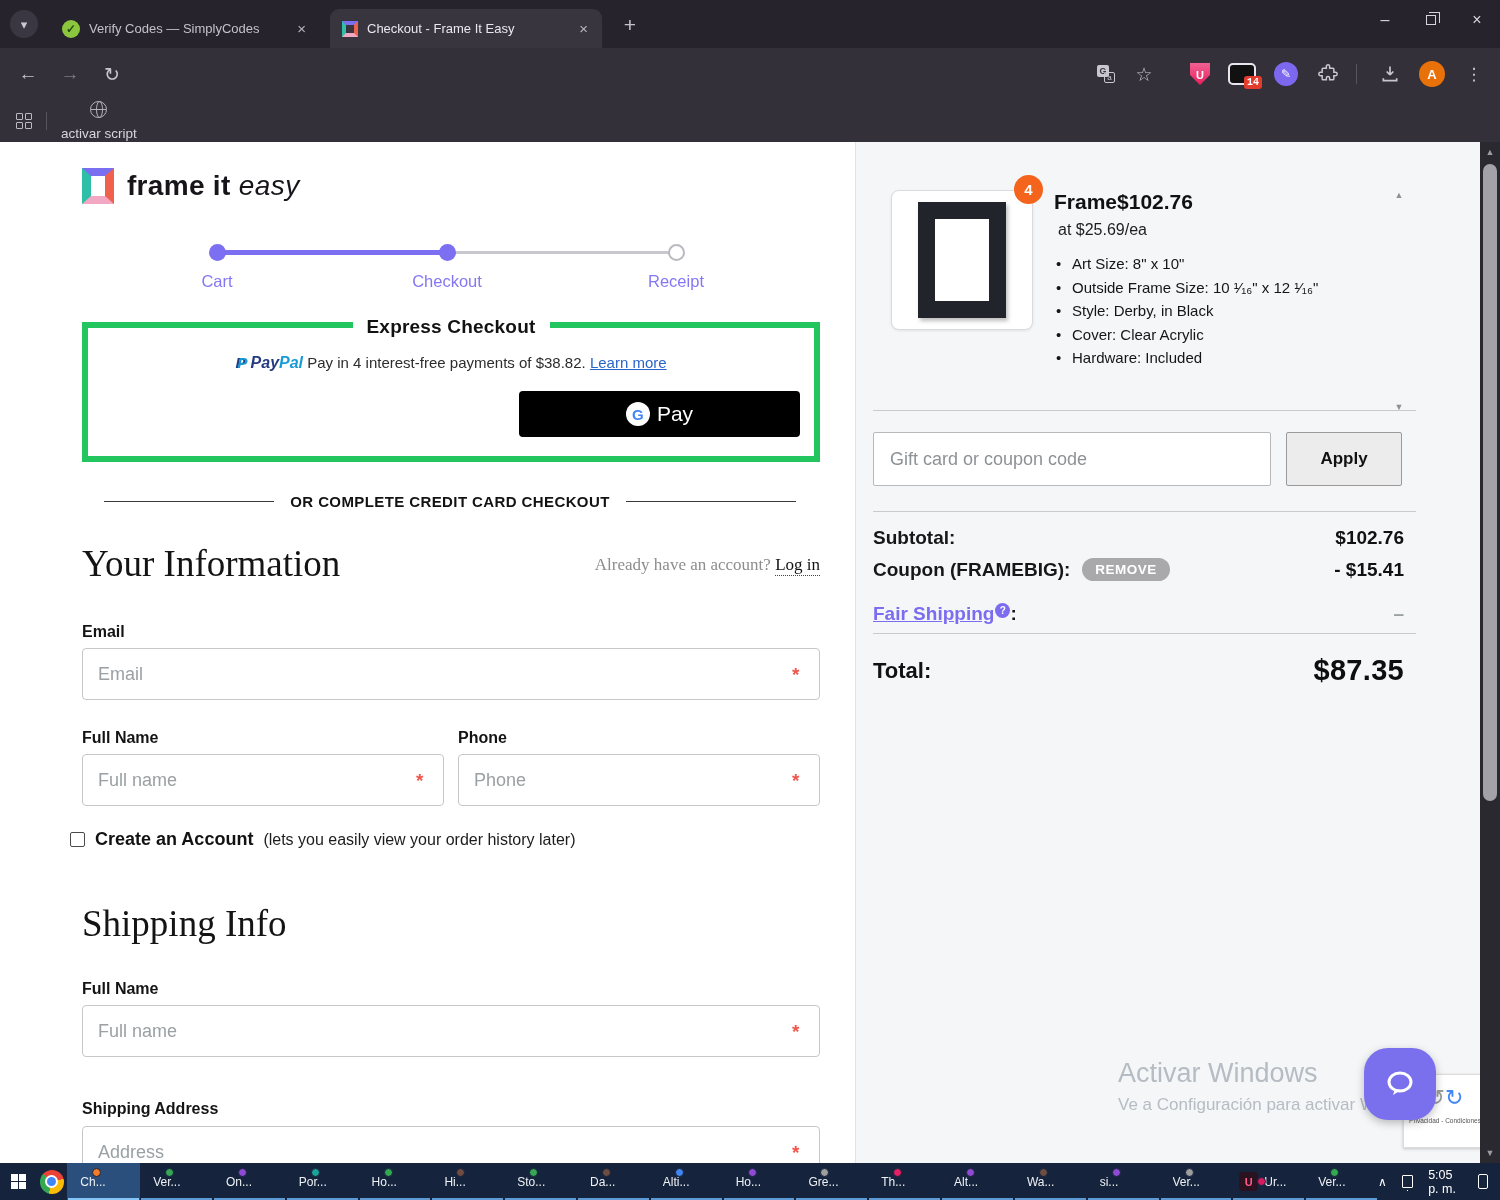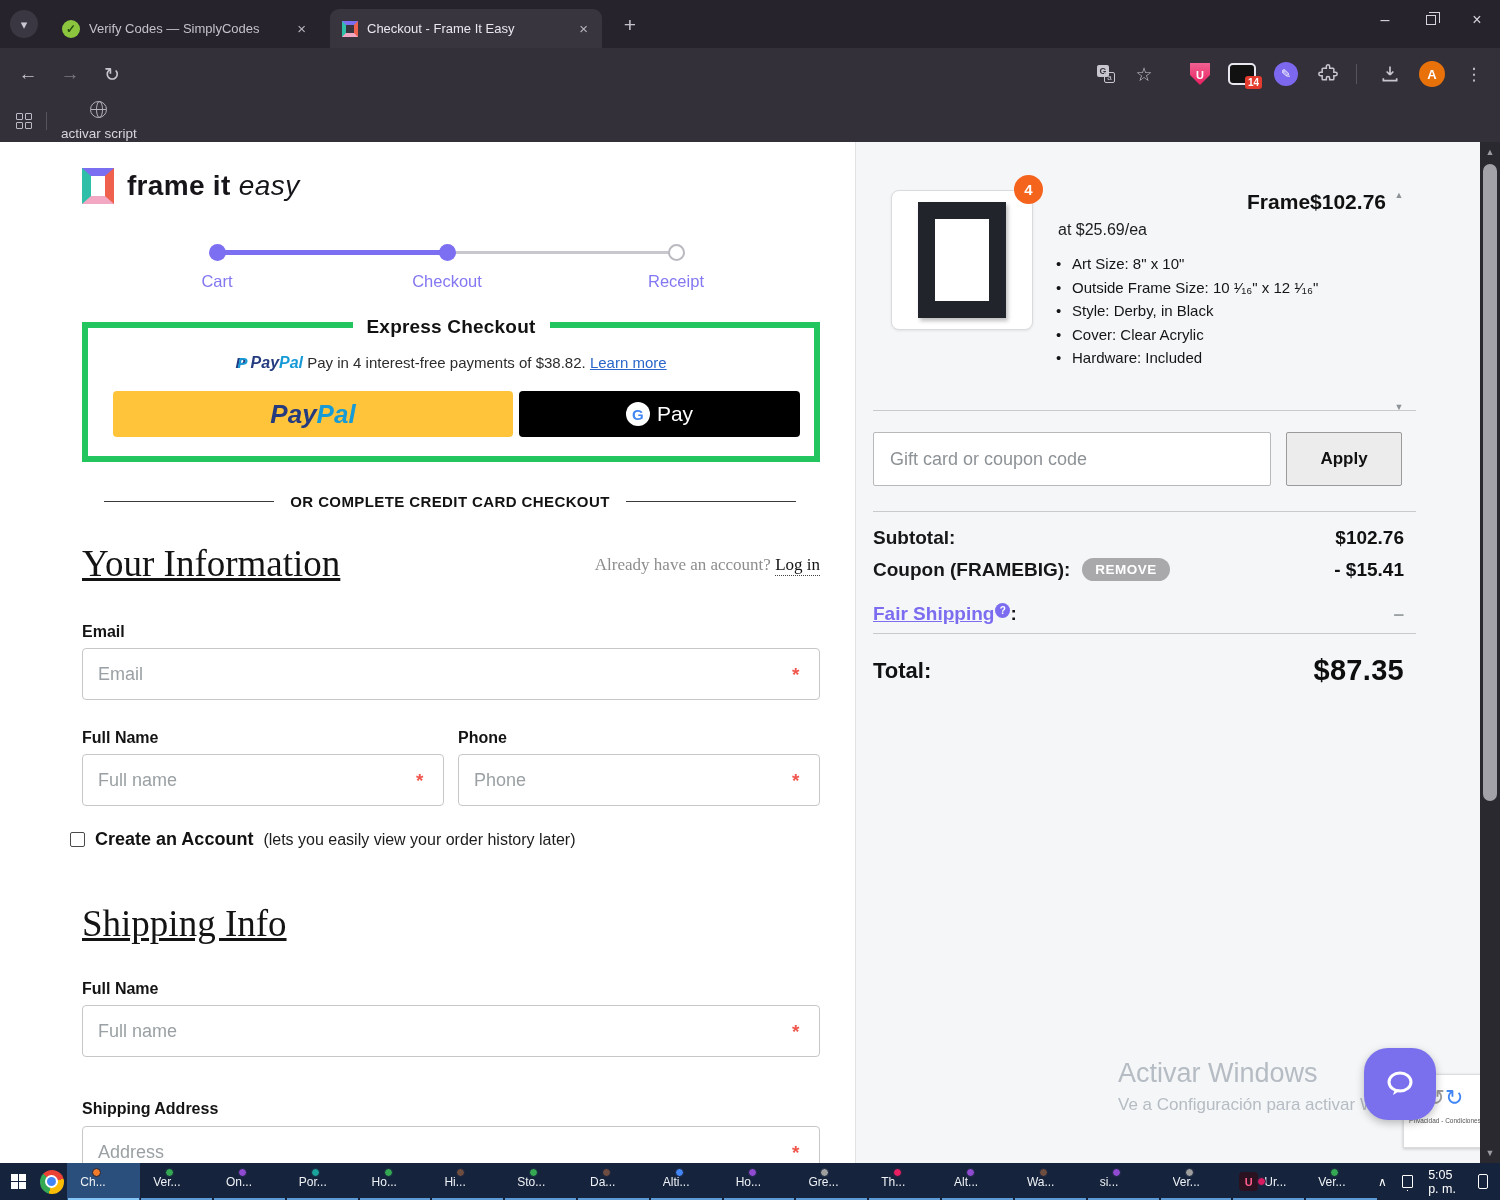--- a/index.html
+++ b/index.html
@@ -43,21 +43,21 @@
   .tool-right { position:absolute; top:12px; width:28px; height:28px; display:flex; align-items:center; justify-content:center; }
   .translate-icon { width:18px; height:18px; position:relative; }
   .translate-icon b { position:absolute; left:0; top:0; width:12px; height:12px; background:#c9c6d0; border-radius:2px;
     color:#343039; font-size:9px; display:flex; align-items:center; justify-content:center; font-weight:bold; }
   .translate-icon i { position:absolute; right:0; bottom:0; width:11px; height:11px; border:1.4px solid #c9c6d0;
     border-radius:2px; color:#c9c6d0; font-size:8px; display:flex; align-items:center; justify-content:center; font-style:normal; }
   .star-ic { color:#c9c6d0; font-size:19px; }
   .ext-ublock { width:20px; height:22px; background:linear-gradient(#f06292,#e91e5f);
     clip-path:polygon(0 0,100% 0,100% 55%,50% 100%,0 55%); color:#fff; font-size:11px; font-weight:bold;
     display:flex; align-items:center; justify-content:flex-start; padding-top:2px; justify-content:center; }
-  .ext-dark { width:40px; height:22px; background:#111; border:2px solid #e8e6ee; border-radius:5px; position:relative; }
+  .ext-dark { width:40px; height:22px; background:#111; border:2px solid #e8e6ee; border-radius:5px; position:relative;font-family:Liberation Mono, monospace; }
   .ext-badge { position:absolute; right:-8px; bottom:-6px; background:#e33b2e; color:#fff; font-size:10px;
     font-weight:bold; border-radius:3px; padding:1px 3px; }
   .ext-purple { width:24px; height:24px; border-radius:50%; background:#7b68ee; color:#fff; font-size:12px;
     display:flex; align-items:center; justify-content:center; }
   .sep-v { position:absolute; top:16px; width:1px; height:20px; background:#57545e; }
   .avatar { width:26px; height:26px; border-radius:50%; background:#e8710a; color:#fff; font-weight:bold;
     font-size:13px; display:flex; align-items:center; justify-content:center; }
   .kebab { color:#c9c6d0; font-size:17px; }
 
   .bookmarks { position:absolute; top:100px; left:0; right:0; height:42px; background:#343039; display:flex; align-items:center; }
@@ -109,21 +109,21 @@
   .btn-paypal .pp-word { font-size:26px; }
   .btn-gpay { position:absolute; left:431px; top:63px; width:281px; height:46px; background:#000; border-radius:4px;
     display:flex; align-items:center; justify-content:center; gap:7px; color:#fff; font-size:21px; }
   .g-circle { width:24px; height:24px; background:#fff; border-radius:50%; color:#4285f4; font-weight:bold;
     font-size:15px; display:flex; align-items:center; justify-content:center; }
 
   .or-divider { position:absolute; left:104px; top:351px; width:692px; display:flex; align-items:center; gap:16px; }
   .or-divider i { flex:1; height:1.5px; background:#3a3a3a; }
   .or-divider span { font-size:15px; font-weight:800; color:#121212; letter-spacing:.4px; white-space:nowrap; }
 
-  .h-serif { font-family:"Liberation Serif","DejaVu Serif",serif; font-weight:400; color:#141414;text-decoration:underline; }
+  .h-serif { font-family:"Liberation Serif","DejaVu Serif",serif; font-weight:400; color:#141414; }
   .your-info-h { position:absolute; left:82px; top:400px; font-size:37px; }
   .account-line { position:absolute; left:82px; width:738px; top:413px; text-align:right;
     font-family:"Liberation Serif","DejaVu Serif",serif; font-size:17px; color:#8d8d8d; }
   .login-link { color:#141414; border-bottom:1.5px dotted #444; padding-bottom:1px; }
 
   .field-label { position:absolute; font-size:16px; font-weight:700; color:#141414; }
   .text-input { position:absolute; height:52px; border:1px solid #c7c7c7; border-radius:4px; background:#fff;
     font-family:"Liberation Sans",sans-serif; font-size:18px; color:#222; padding:0 34px 0 15px; outline:none; }
   .text-input::placeholder { color:#9aa0a3; }
   .req { position:absolute; color:#f0564c; font-size:19px; font-weight:bold; }
@@ -137,21 +137,21 @@
 
   
   .sidebar { position:absolute; left:855px; right:20px; top:0; bottom:0; background:#f4f6f8; border-left:1px solid #e1e3e5; }
   .prod-card { position:absolute; left:35px; top:48px; width:142px; height:140px; background:#fff;
     border:1px solid #d9dbdd; border-radius:8px; box-shadow:0 1px 3px rgba(0,0,0,.08);
     display:flex; align-items:center; justify-content:center; }
   .frame-img { width:88px; height:116px; border:17px solid #21252b; background:#fff; box-shadow:2px 3px 4px rgba(0,0,0,.25); }
   .qty-badge { position:absolute; left:158px; top:33px; width:29px; height:29px; border-radius:50%;
     background:#f4641d; color:#fff; font-weight:800; font-size:15px; display:flex; align-items:center; justify-content:center; }
   .prod-text { position:absolute; left:198px; top:48px; width:332px; }
-  .prod-head { display:flex; justify-content:flex-end; align-items:baseline; }
+  .prod-head { display:flex; justify-content:flex-start; align-items:baseline; }
   .prod-name { font-size:21px; font-weight:800; color:#111; }
   .prod-price { font-size:21px; font-weight:800; color:#111; }
   .prod-unit { margin:7px 0 0 4px; font-size:16px; color:#1e1e1e; }
   .prod-bullets { list-style:none; margin-top:13px; }
   .prod-bullets li { font-size:15px; color:#151515; line-height:23.5px; padding-left:18px; position:relative; }
   .prod-bullets li::before { content:"•"; position:absolute; left:2px; font-size:15px; }
   .mini-scroll { position:absolute; left:537px; top:48px; bottom:auto; height:222px; width:12px; }
   .mini-arrow { position:absolute; left:0; right:0; text-align:center; color:#8d9296; font-size:9px; }
   .mini-up { top:0; } .mini-dn { bottom:0; }
   .sb-divider { position:absolute; left:17px; width:543px; border-top:1px solid #c8cacc; }
@@ -329,23 +329,20 @@
     <div class="step-label" style="left:616px">Receipt</div>
 
     <div class="express-box">
       <div class="express-legend"><span>Express Checkout</span></div>
       <div class="pp-msg">
         <span class="pp-glyph"><span class="p1">P</span><span class="p2">P</span></span>
         <span class="pp-word"><span class="w1">Pay</span><span class="w2">Pal</span></span>
         <span>Pay in 4 interest-free payments of $38.82.</span>
         <a class="learn-more">Learn more</a>
       </div>
-      <div class="btn-paypal">
-        <span class="pp-word"><span class="w1">Pay</span><span class="w2">Pal</span></span>
-      </div>
       <div class="btn-gpay">
         <span class="g-circle">G</span>
         <span>Pay</span>
       </div>
     </div>
 
     <div class="or-divider">
       <i></i>
         <span>OR COMPLETE CREDIT CARD CHECKOUT</span>
         <i></i>

